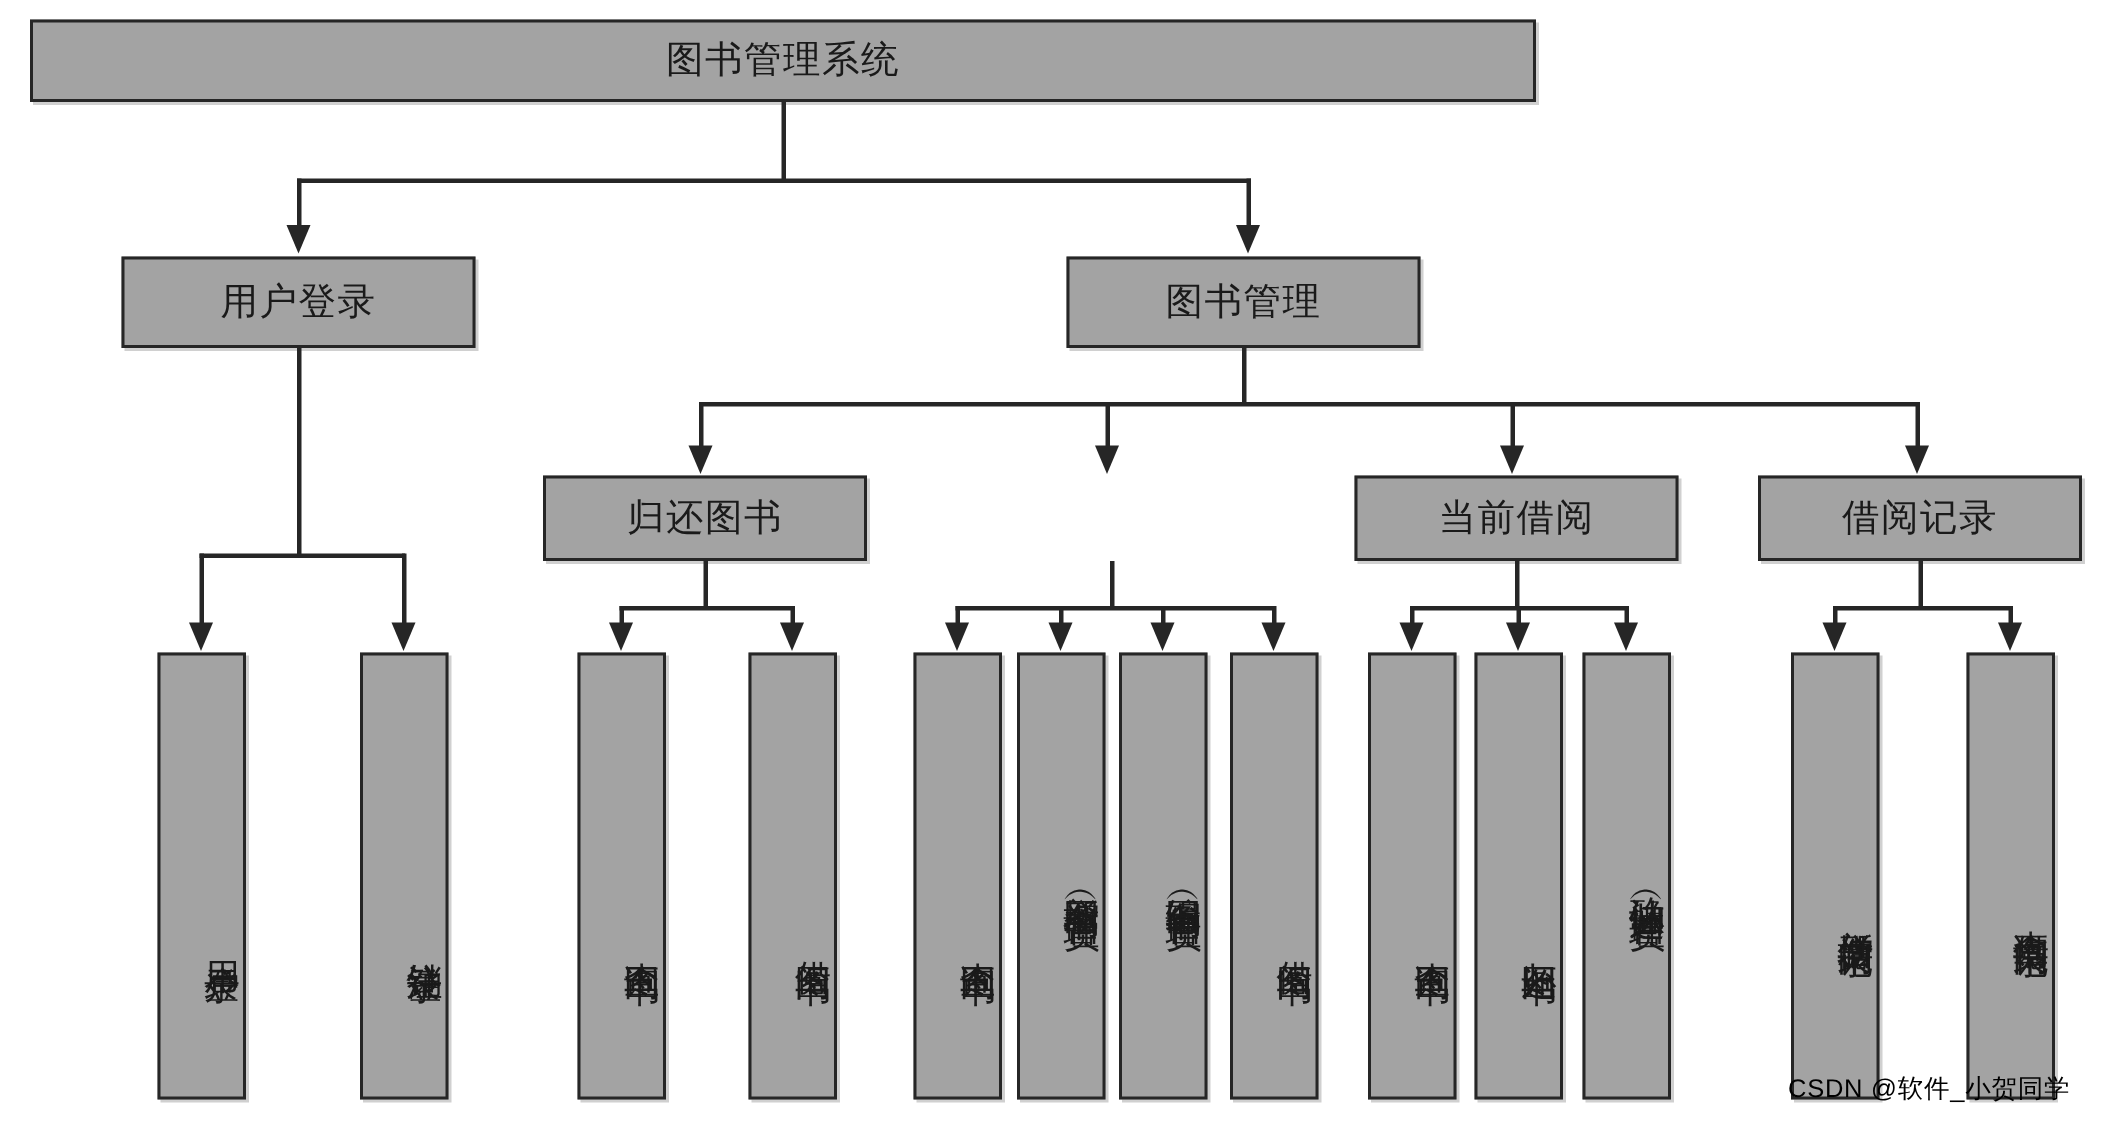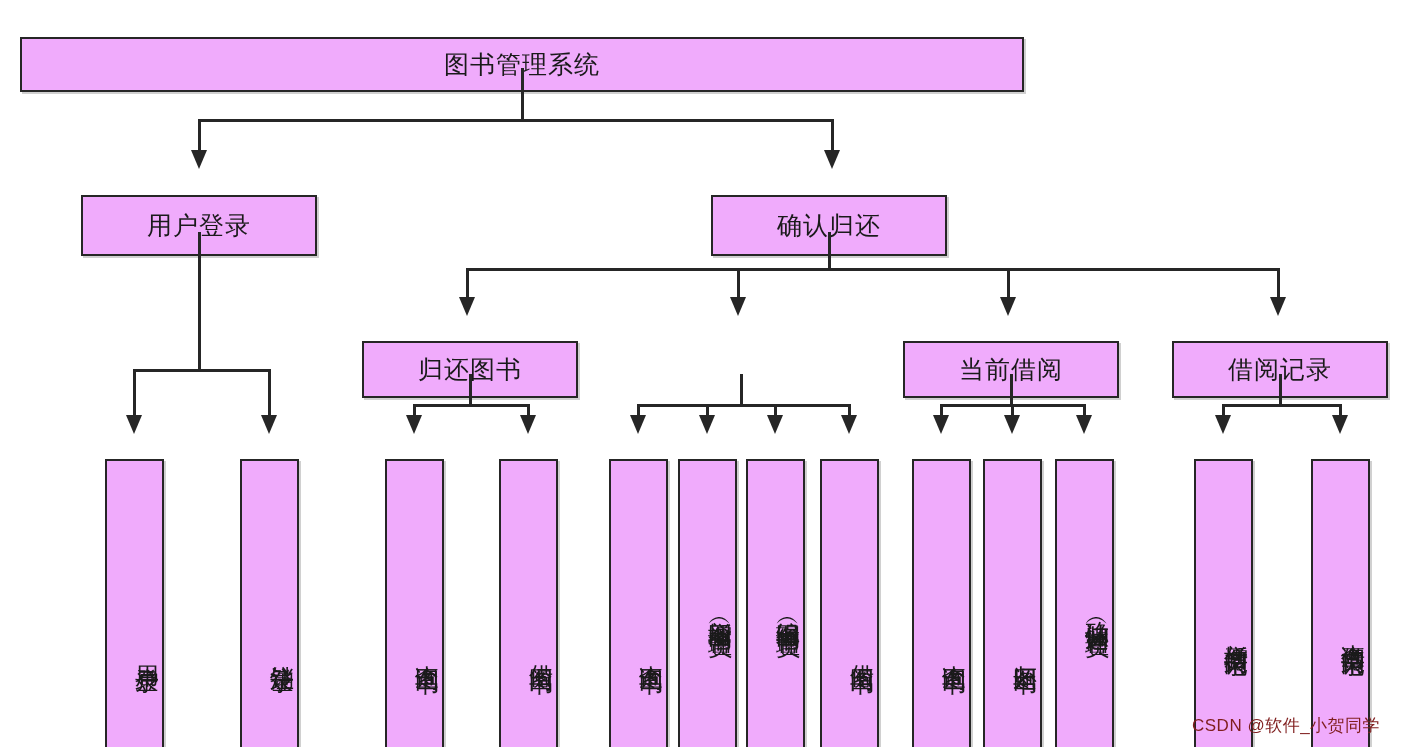--- a/index.html
+++ b/index.html
@@ -14,27 +14,26 @@
     position: relative;
     width: 1405px;
     height: 747px;
     background: #ffffff;
     overflow: hidden;
   }
   .node {
     position: absolute;
     box-sizing: border-box;
     border: 2.5px solid #262626;
-    background: #f0abfc;
+    background: #a3a3a3;
     display: flex;
     align-items: center;
     justify-content: center;
     color: #1a1a1a;
     box-shadow: 2px 2px 0 rgba(170,170,170,0.55);
-    margin-top: 24px;
   }
   .node.horiz {
     font-size: 25px;
     letter-spacing: 1px;
     line-height: 1.15;
     white-space: nowrap;
   }
   .node.vert {
     writing-mode: vertical-rl;
     text-orientation: upright;
@@ -61,21 +60,21 @@
   .arrow {
     position: absolute;
     width: 0;
     height: 0;
     border-left: 8px solid transparent;
     border-right: 8px solid transparent;
     border-top: 19px solid #262626;
   }
   .watermark {
     position: absolute;
-    color: #7f1d1d;
+    color: #000000;
     font-size: 17px;
     letter-spacing: 0.5px;
     white-space: nowrap;
   }
 </style>
 </head>
 <body>
 
 <div id="canvas">
 
@@ -87,21 +86,21 @@
   <div class="conn hline" style="left:198px; top:119px; width:636px; height:2.5px;"></div>
   <div class="conn vline" style="left:198px; top:119px; width:2.5px; height:32px;"></div>
   <div class="conn vline" style="left:831px; top:119px; width:2.5px; height:32px;"></div>
   <div class="arrow" style="left:191px; top:150px;"></div>
   <div class="arrow" style="left:824px; top:150px;"></div>
 
   <div class="node horiz" style="left:81px; top:171px; width:236px; height:61px;">
     <span>用户登录</span>
   </div>
   <div class="node horiz" style="left:711px; top:171px; width:236px; height:61px;">
-    <span>确认归还</span>
+    <span>图书管理</span>
   </div>
 
   <div class="conn vline" style="left:198px; top:232px; width:2.5px; height:139px;"></div>
   <div class="conn hline" style="left:133px; top:369px; width:137px; height:2.5px;"></div>
   <div class="conn vline" style="left:133px; top:369px; width:2.5px; height:47px;"></div>
   <div class="conn vline" style="left:268px; top:369px; width:2.5px; height:47px;"></div>
   <div class="arrow" style="left:126px; top:415px;"></div>
   <div class="arrow" style="left:261px; top:415px;"></div>
 
   <div class="conn vline" style="left:828px; top:232px; width:2.5px; height:38px;"></div>

